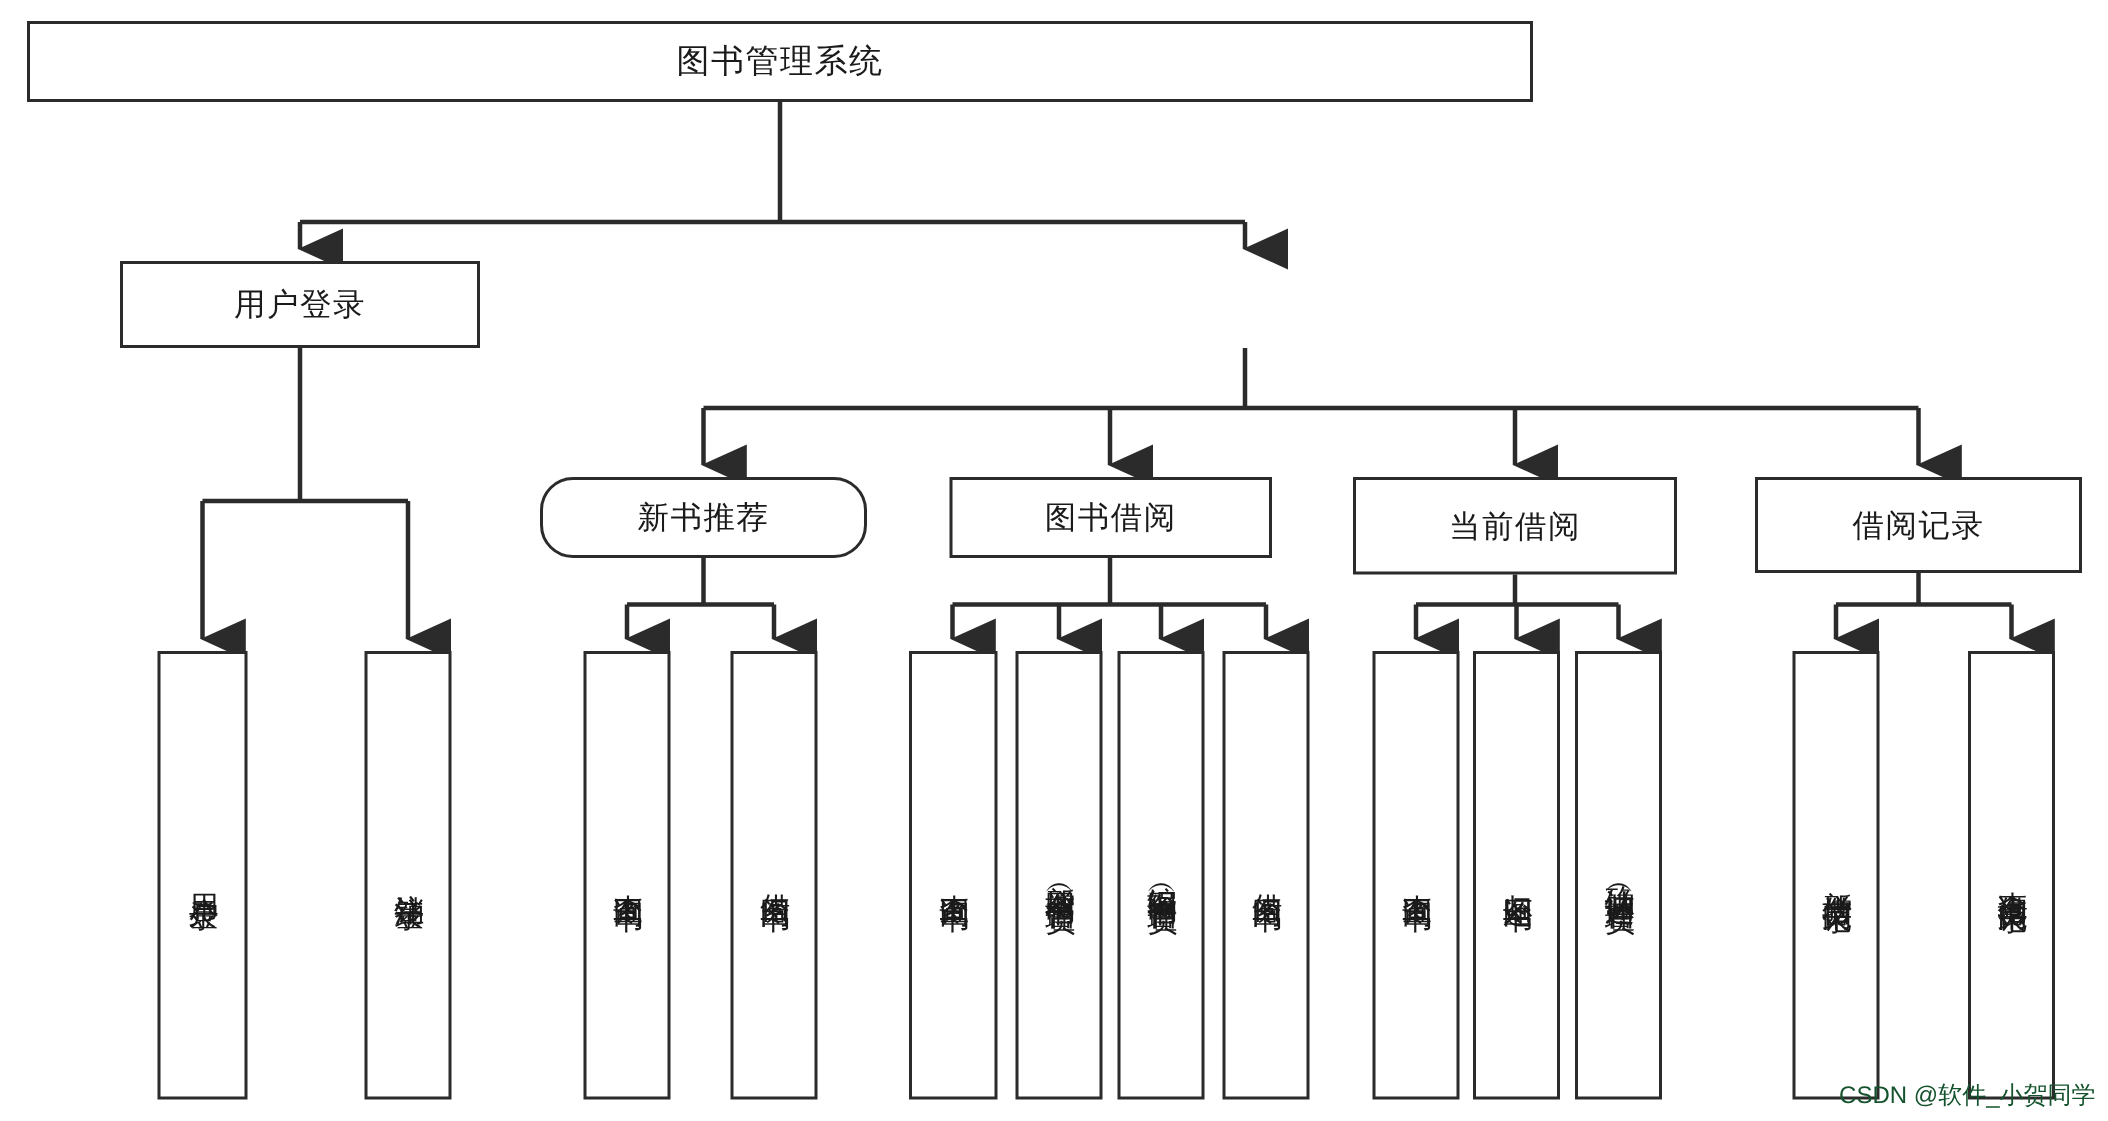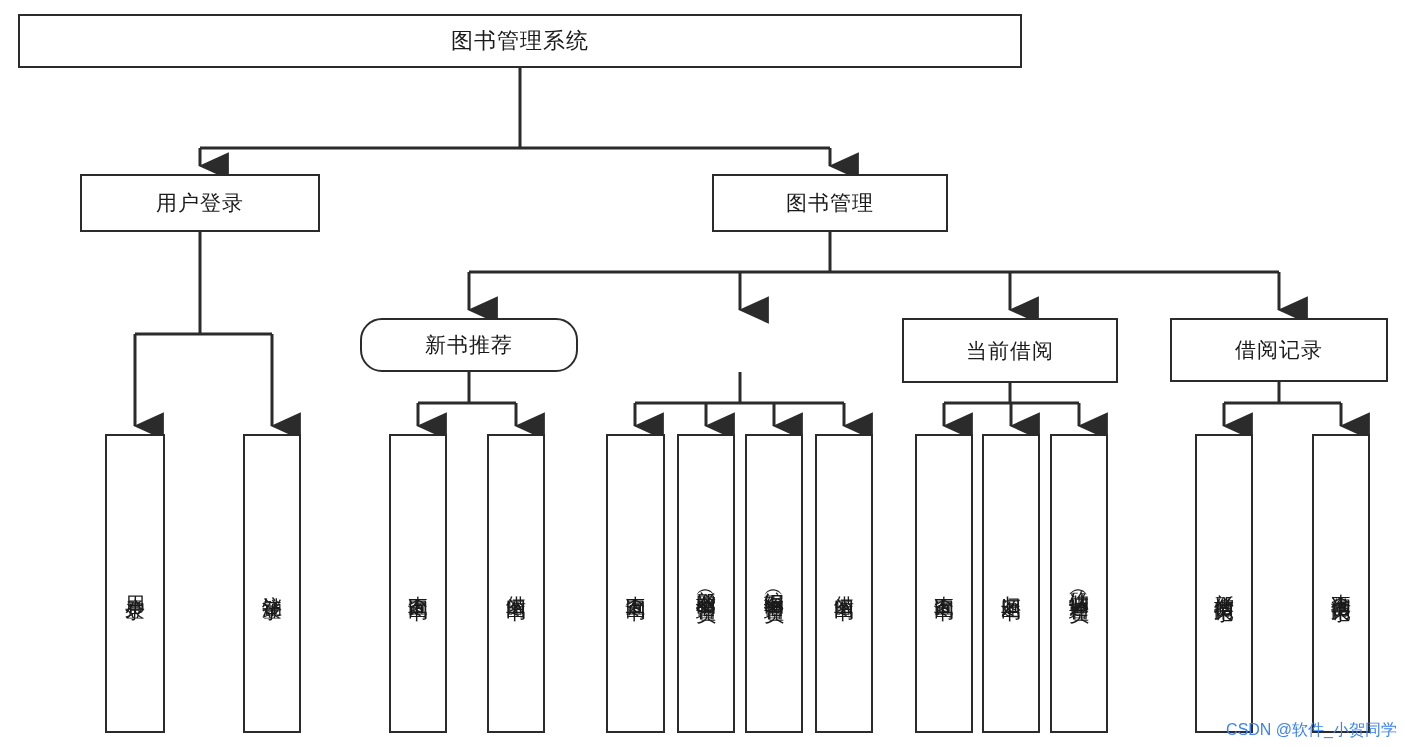--- a/index.html
+++ b/index.html
@@ -54,21 +54,21 @@
   }
   .label {
     display: block;
     text-align: left;
   }
   #watermark {
     position: absolute;
     right: 8px;
     bottom: 6px;
     font-size: 16px;
-    color: #3b82f6;
+    color: #14532d;
     white-space: nowrap;
     pointer-events: none;
   }
 </style>
 </head>
 <body>
 
 <div id="canvas">
 
   <svg id="wires" viewBox="0 0 1405 747" xmlns="http://www.w3.org/2000/svg">
@@ -123,26 +123,26 @@
     </g>
   </svg>
 
   <div class="node node-h root" style="left:18px; top:14px; width:1004px; height:54px;">
     <span class="label">图书管理系统</span>
   </div>
 
   <div class="node node-h" style="left:80px; top:174px; width:240px; height:58px;">
     <span class="label">用户登录</span>
   </div>
-  <div class="node node-h" style="left:712px; top:174px; width:236px; height:58px;">
-    <span class="label">图书管理</span>
-  </div>
 
   <div class="node node-h" style="left:360px; top:318px; width:218px; height:54px;border-radius:22px;">
     <span class="label">新书推荐</span>
+  </div>
+  <div class="node node-h" style="left:633px; top:318px; width:215px; height:54px;">
+    <span class="label">图书借阅</span>
   </div>
   <div class="node node-h" style="left:902px; top:318px; width:216px; height:65px;">
     <span class="label">当前借阅</span>
   </div>
   <div class="node node-h" style="left:1170px; top:318px; width:218px; height:64px;">
     <span class="label">借阅记录</span>
   </div>
 
   <div class="node node-v" style="left:105px; top:434px; width:60px; height:299px;">
     <span class="label">用户登录</span>

